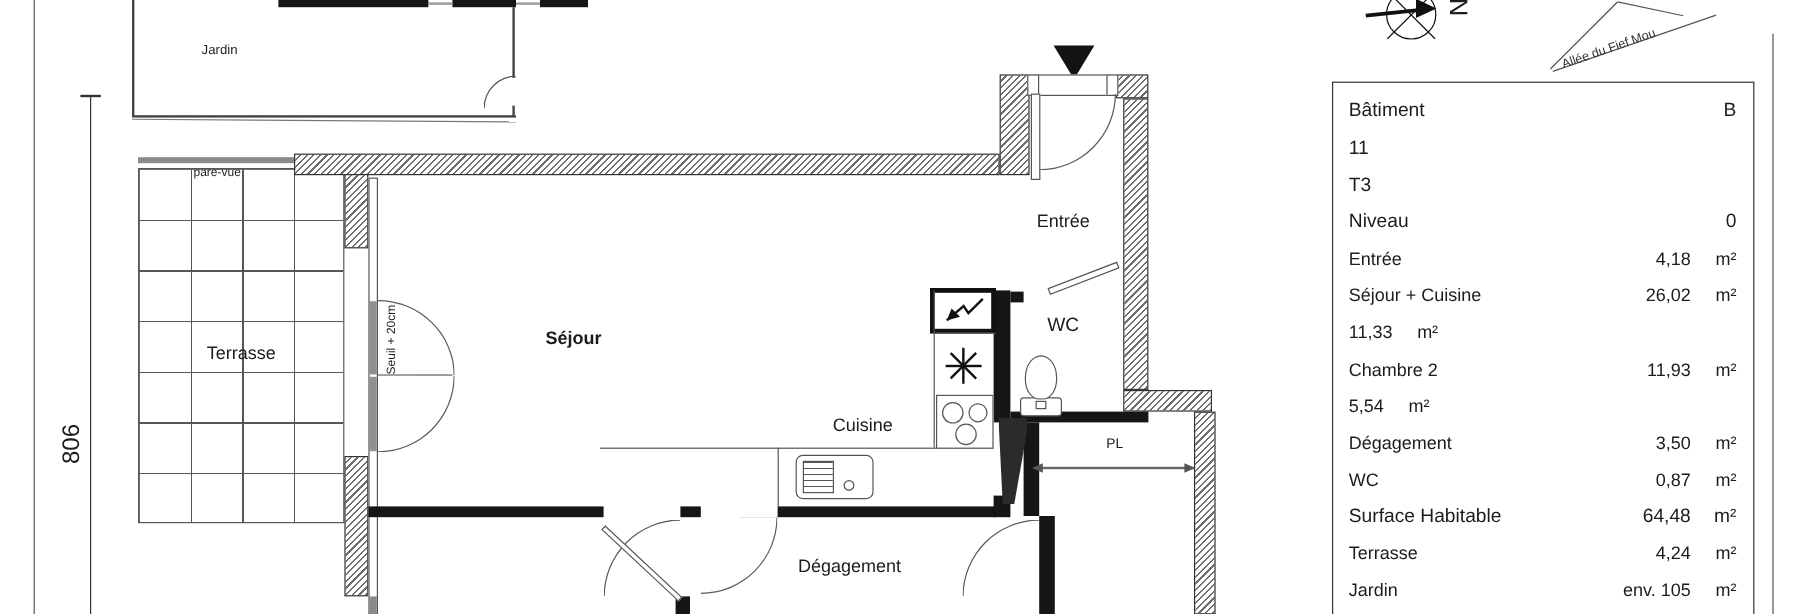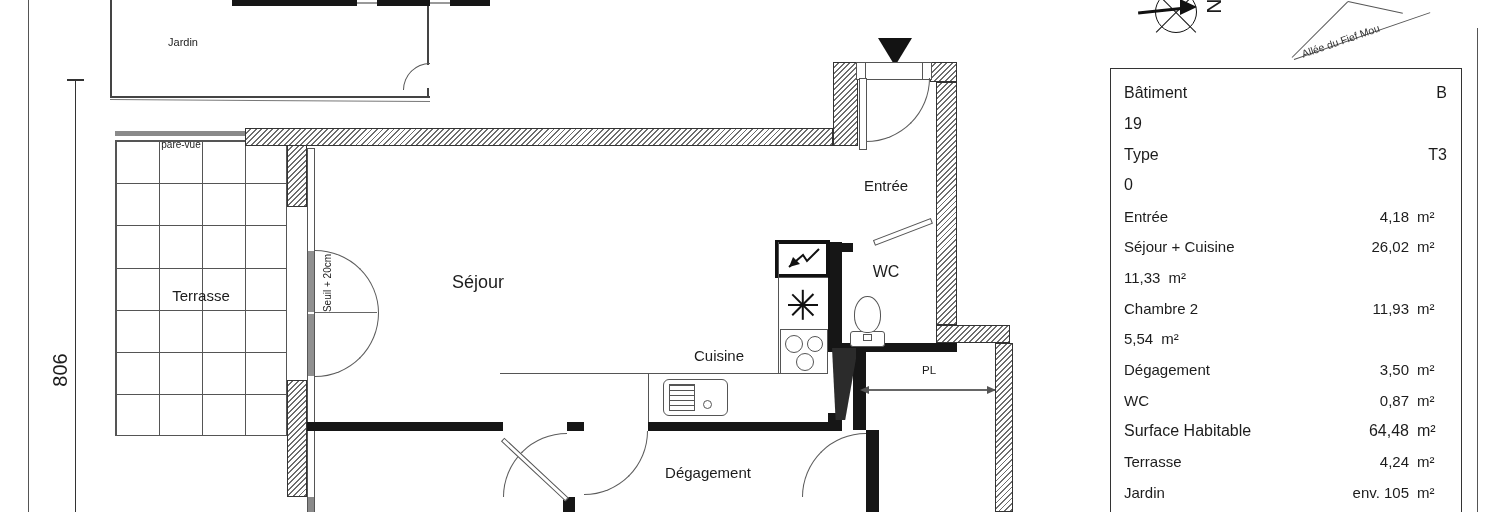--- a/index.html
+++ b/index.html
@@ -17,21 +17,21 @@
         background-image:repeating-linear-gradient(to right,#555 0 1px,transparent 1px 43px),
                          repeating-linear-gradient(to bottom,#555 0 1px,transparent 1px 42.2px);}
   .spoke{position:absolute;background:#111;height:1.6px;width:30px;left:788px;top:304px;}
   
   #infotable{position:absolute;left:1110px;top:68px;width:352px;height:450px;
              border:1.6px solid #333;background:#fff;padding:9px 14px 0 13px;box-sizing:border-box;
              display:flex;flex-direction:column;}
   .trow{display:flex;align-items:center;height:30.7px;font-size:15px;flex:0 0 auto;}
   .trow .tlab{flex:1;text-align:left;}
   .trow .tval{text-align:right;}
-  .trow .tunit{width:30px;margin-left:8px;}
+  .trow .tunit{width:30px;margin-left:8px;text-align:right;}
   .trow.bold{font-weight:400;font-size:16px;}
   .cliprow{height:4px;margin-top:10px;width:96%;align-self:center;
            background:repeating-linear-gradient(to right,#9a9a9a 0 13px,transparent 13px 27px);}
 </style>
 </head>
 <body>
 
 <div id="stage">
 
   <div class="tl" style="left:28px;top:0;width:1px;height:512px;background:#555;"></div>
@@ -71,21 +71,21 @@
 
   <div class="wf" style="left:307px;top:148px;width:8px;height:364px;"></div>
   <div class="bw" style="left:308px;top:251px;width:6px;height:61px;background:#909090;"></div>
   <div class="bw" style="left:308px;top:314px;width:6px;height:62px;background:#909090;"></div>
   <div class="bw" style="left:308px;top:497px;width:6px;height:15px;background:#8a8a8a;"></div>
   <div class="arc" style="left:315px;top:250px;width:64px;height:63px;border-top:1px solid #5a5a5a;border-right:1px solid #5a5a5a;border-top-right-radius:100% 100%;"></div>
   <div class="arc" style="left:315px;top:313px;width:64px;height:64px;border-bottom:1px solid #5a5a5a;border-right:1px solid #5a5a5a;border-bottom-right-radius:100% 100%;"></div>
   <div class="tl" style="left:315px;top:312px;width:62px;height:1px;background:#666;"></div>
   <div class="lbl" style="left:327px;top:283px;transform:translate(-50%,-50%) rotate(-90deg);font-size:10px;">Seuil + 20cm</div>
 
-  <div class="lbl" style="left:478px;top:282px;transform:translate(-50%,-50%);font-size:18px;">Séjour</div>
+  <div class="lbl" style="left:478px;top:282px;transform:translate(-50%,-50%);font-size:15px;font-weight:bold;">Séjour</div>
   <div class="lbl" style="left:886px;top:185px;transform:translate(-50%,-50%);font-size:15px;">Entrée</div>
   <div class="lbl" style="left:886px;top:272px;transform:translate(-50%,-50%);font-size:16px;">WC</div>
   <div class="lbl" style="left:719px;top:355px;transform:translate(-50%,-50%);font-size:15px;">Cuisine</div>
   <div class="lbl" style="left:929px;top:370px;transform:translate(-50%,-50%);font-size:11.5px;">PL</div>
   <div class="lbl" style="left:708px;top:472px;transform:translate(-50%,-50%);font-size:15px;">Dégagement</div>
 
   <div class="abs" style="left:878px;top:38px;width:0;height:0;border-left:17px solid transparent;border-right:17px solid transparent;border-top:28px solid #131313;"></div>
   <div class="wf" style="left:858px;top:62px;width:72px;height:18px;"></div>
   <div class="wf" style="left:856px;top:62px;width:10px;height:18px;"></div>
   <div class="wf" style="left:922px;top:62px;width:10px;height:18px;"></div>
@@ -152,27 +152,27 @@
   <div class="tl" style="left:1348px;top:1px;width:56px;height:1px;background:#555;transform:rotate(12deg);transform-origin:left center;"></div>
   <div class="lbl" style="left:1302px;top:48px;transform:rotate(-19deg);transform-origin:left center;font-size:10.5px;color:#333;">Allée du Fief Mou</div>
 
   <div id="infotable">
     <div style="display:flex;flex-direction:column;">
         <div class="trow bold">
           <span class="tlab">Bâtiment</span>
           <span class="tval">B</span>
         </div>
         <div class="trow bold">
-          <span class="tval">19</span>
-        </div>
-        <div class="trow bold">
-          <span class="tlab">Type</span>
+          <span class="tval">11</span>
+        </div>
+        <div class="trow bold">
           <span class="tval">T3</span>
         </div>
         <div class="trow bold">
+          <span class="tlab">Niveau</span>
           <span class="tval">0</span>
         </div>
         <div class="trow">
           <span class="tlab">Entrée</span>
           <span class="tval">4,18</span>
           <span class="tunit">m²</span>
         </div>
         <div class="trow">
           <span class="tlab">Séjour + Cuisine</span>
           <span class="tval">26,02</span>

